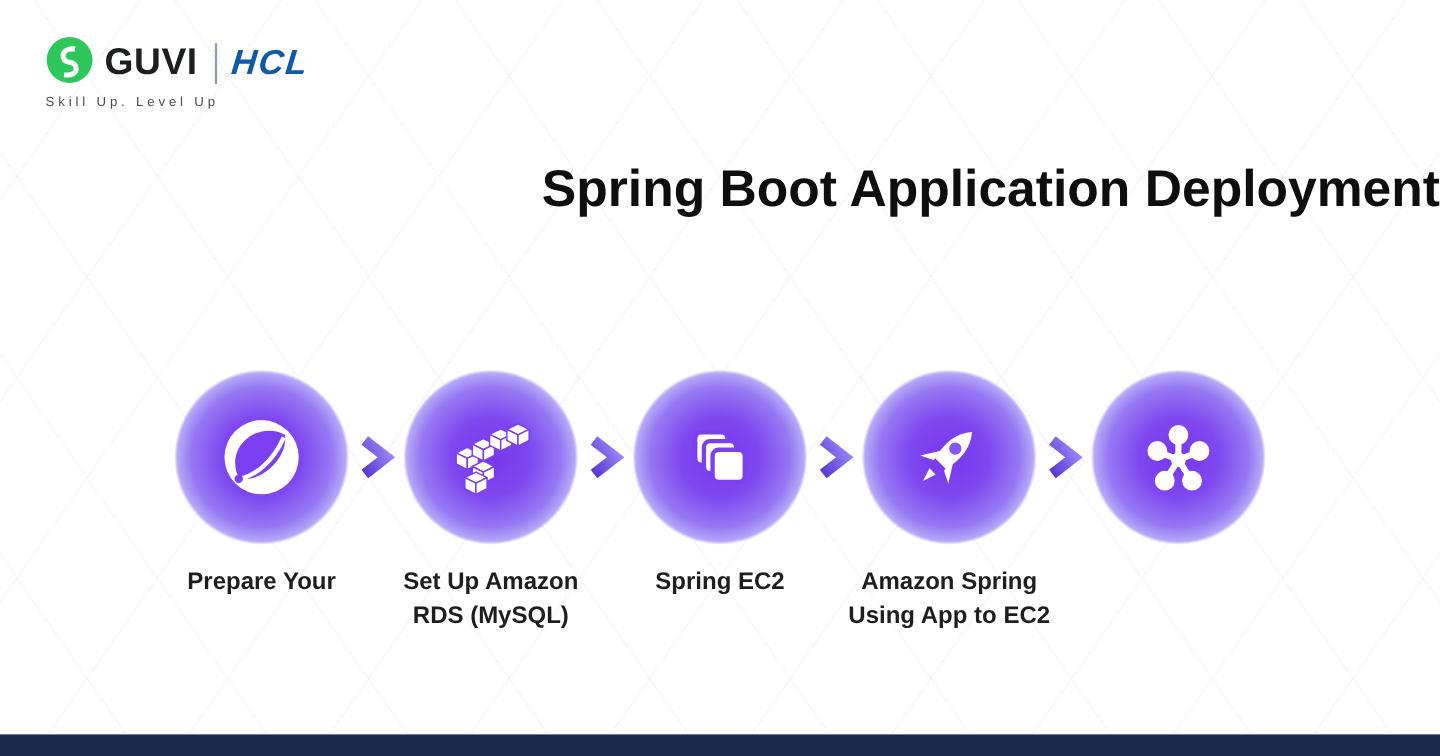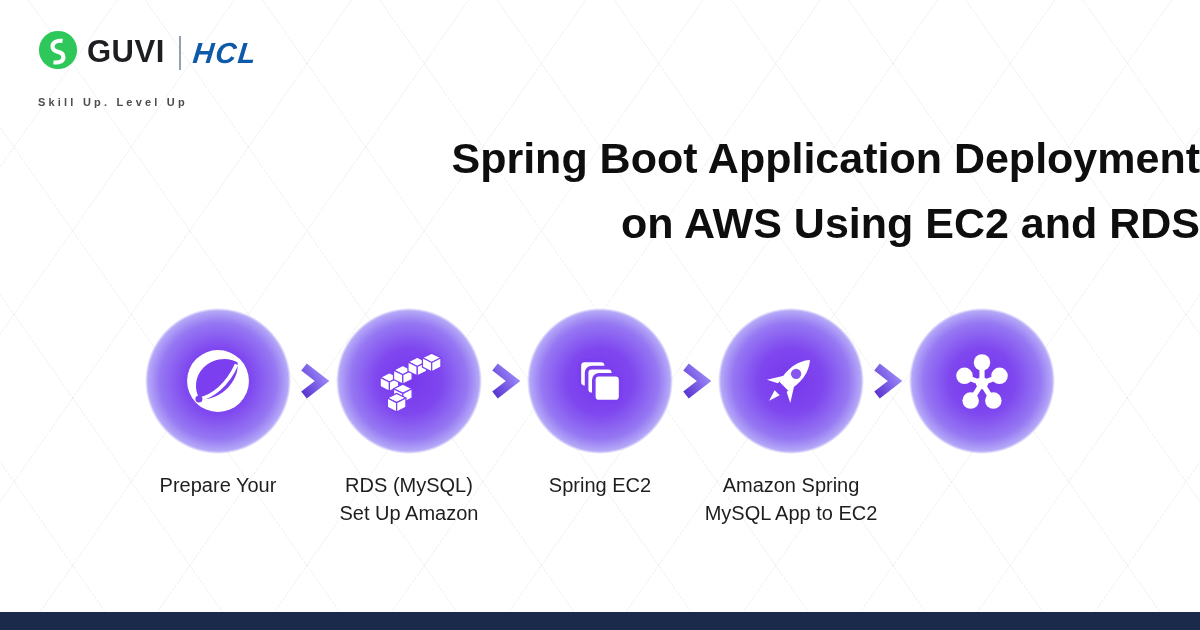--- a/index.html
+++ b/index.html
@@ -15,42 +15,42 @@
       repeating-linear-gradient(55deg, rgba(90,90,120,0.06) 0 1px, transparent 1px 96px),
       repeating-linear-gradient(-55deg, rgba(90,90,120,0.06) 0 1px, transparent 1px 96px);
   }
   
   .brand{position:absolute;top:30px;left:38px;}
   .brand-row{display:flex;align-items:flex-end;}
   .guvi-mark{width:40px;height:40px;flex:0 0 auto;}
   .guvi-word{font-size:31px;font-weight:bold;color:#1c1e21;letter-spacing:.5px;margin-left:9px;}
   .brand-divider{width:2px;height:34px;background:#90a0ae;margin:0 12px 0 14px;}
   .hcl-word{font-size:29px;font-weight:bold;font-style:italic;color:#0f5aa8;letter-spacing:1.5px;transform:skewX(-6deg);}
-  .tagline{margin-top:26px;font-size:11px;font-weight:bold;letter-spacing:3.2px;color:#4c4c4c;}
+  .tagline{margin-top:9px;font-size:11px;font-weight:normal;letter-spacing:3.2px;color:#4c4c4c;}
   
   .title{
     position:absolute;top:126px;left:0;width:100%;text-align:right;
     font-size:43px;font-weight:bold;color:#0e0e0e;line-height:1.5;
   }
   
   .flow{
     position:absolute;top:308px;left:0;width:100%;
     display:flex;justify-content:center;align-items:flex-start;
   }
   .step{width:146px;display:flex;flex-direction:column;align-items:center;}
   .circle{
     width:146px;height:146px;border-radius:50%;
     background:radial-gradient(closest-side, #7836ec 0%, #7f47ef 45%, #9678f3 80%, #b4a8f7 96%, rgba(190,180,250,0) 100%);
     display:flex;align-items:center;justify-content:center;
   }
   .circle svg{width:66px;height:66px;}
   .caption{
     margin-top:17px;font-size:20px;color:#1e1e1e;line-height:1.4;text-align:center;
   }
-  .caption span{display:block;white-space:nowrap;}
+  .caption span{display:block;white-space:nowrap;font-weight:bold;}
   .arrow{width:45px;height:146px;display:flex;align-items:center;justify-content:center;}
   
   .footer-bar{position:absolute;left:0;bottom:0;width:100%;height:18px;background:#1b2a4a;}
 </style>
 </head>
 <body>
 
 <div class="bg-pattern"></div>
 
 <div class="brand">
@@ -61,21 +61,20 @@
     </svg>
     <span class="guvi-word">GUVI</span>
     <span class="brand-divider"></span>
     <span class="hcl-word">HCL</span>
   </div>
   <div class="tagline">Skill Up. Level Up</div>
 </div>
 
 <div class="title">
   <div>Spring Boot Application Deployment</div>
-  <div>on AWS Using EC2 and RDS</div>
 </div>
 
 <div class="flow">
 
   <div class="step">
     <div class="circle">
       <svg viewBox="0 0 64 64">
         <circle cx="32" cy="32" r="30" fill="#ffffff"></circle>
         <path d="M51,14 C42,8 26,10 18,19 C9,28 9,41 14,49 C21,51 31,48 39,41 C48,33 52,23 51,14 Z" fill="#7b3fef"></path>
         <path d="M13,50 C27,47 41,36 50,16" fill="none" stroke="#ffffff" stroke-width="3.6"></path>
@@ -111,22 +110,22 @@
         </defs>
         <use href="#cube" x="4" y="24"></use>
         <use href="#cube" x="17" y="17"></use>
         <use href="#cube" x="17" y="35"></use>
         <use href="#cube" x="11" y="44"></use>
         <use href="#cube" x="31" y="9"></use>
         <use href="#cube" x="45" y="5"></use>
       </svg>
     </div>
     <div class="caption">
+      <span>Set Up Amazon</span>
       <span>RDS (MySQL)</span>
-      <span>Set Up Amazon</span>
     </div>
   </div>
 
   <div class="arrow">
     <svg width="34" height="38" viewBox="0 0 34 38">
       <path d="M7,5 L25,19 L7,33" fill="none" stroke="url(#agrad)" stroke-width="9"></path>
     </svg>
   </div>
 
   <div class="step">
@@ -157,21 +156,21 @@
           <path d="M0,-26 C8,-17 10,-4 6,10 L-6,10 C-10,-4 -8,-17 0,-26 Z" fill="#ffffff"></path>
           <path d="M-6,1 L-16,17 L-6,12 Z" fill="#ffffff"></path>
           <path d="M6,1 L16,17 L6,12 Z" fill="#ffffff"></path>
           <circle cx="0" cy="-7" r="5" fill="#8657f0"></circle>
           <path d="M-3.5,19 L0,30 L3.5,19 Z" fill="#ffffff"></path>
         </g>
       </svg>
     </div>
     <div class="caption">
       <span>Amazon Spring</span>
-      <span>MySQL App to EC2</span>
+      <span>Using App to EC2</span>
     </div>
   </div>
 
   <div class="arrow">
     <svg width="34" height="38" viewBox="0 0 34 38">
       <path d="M7,5 L25,19 L7,33" fill="none" stroke="url(#agrad)" stroke-width="9"></path>
     </svg>
   </div>
 
   <div class="step">

